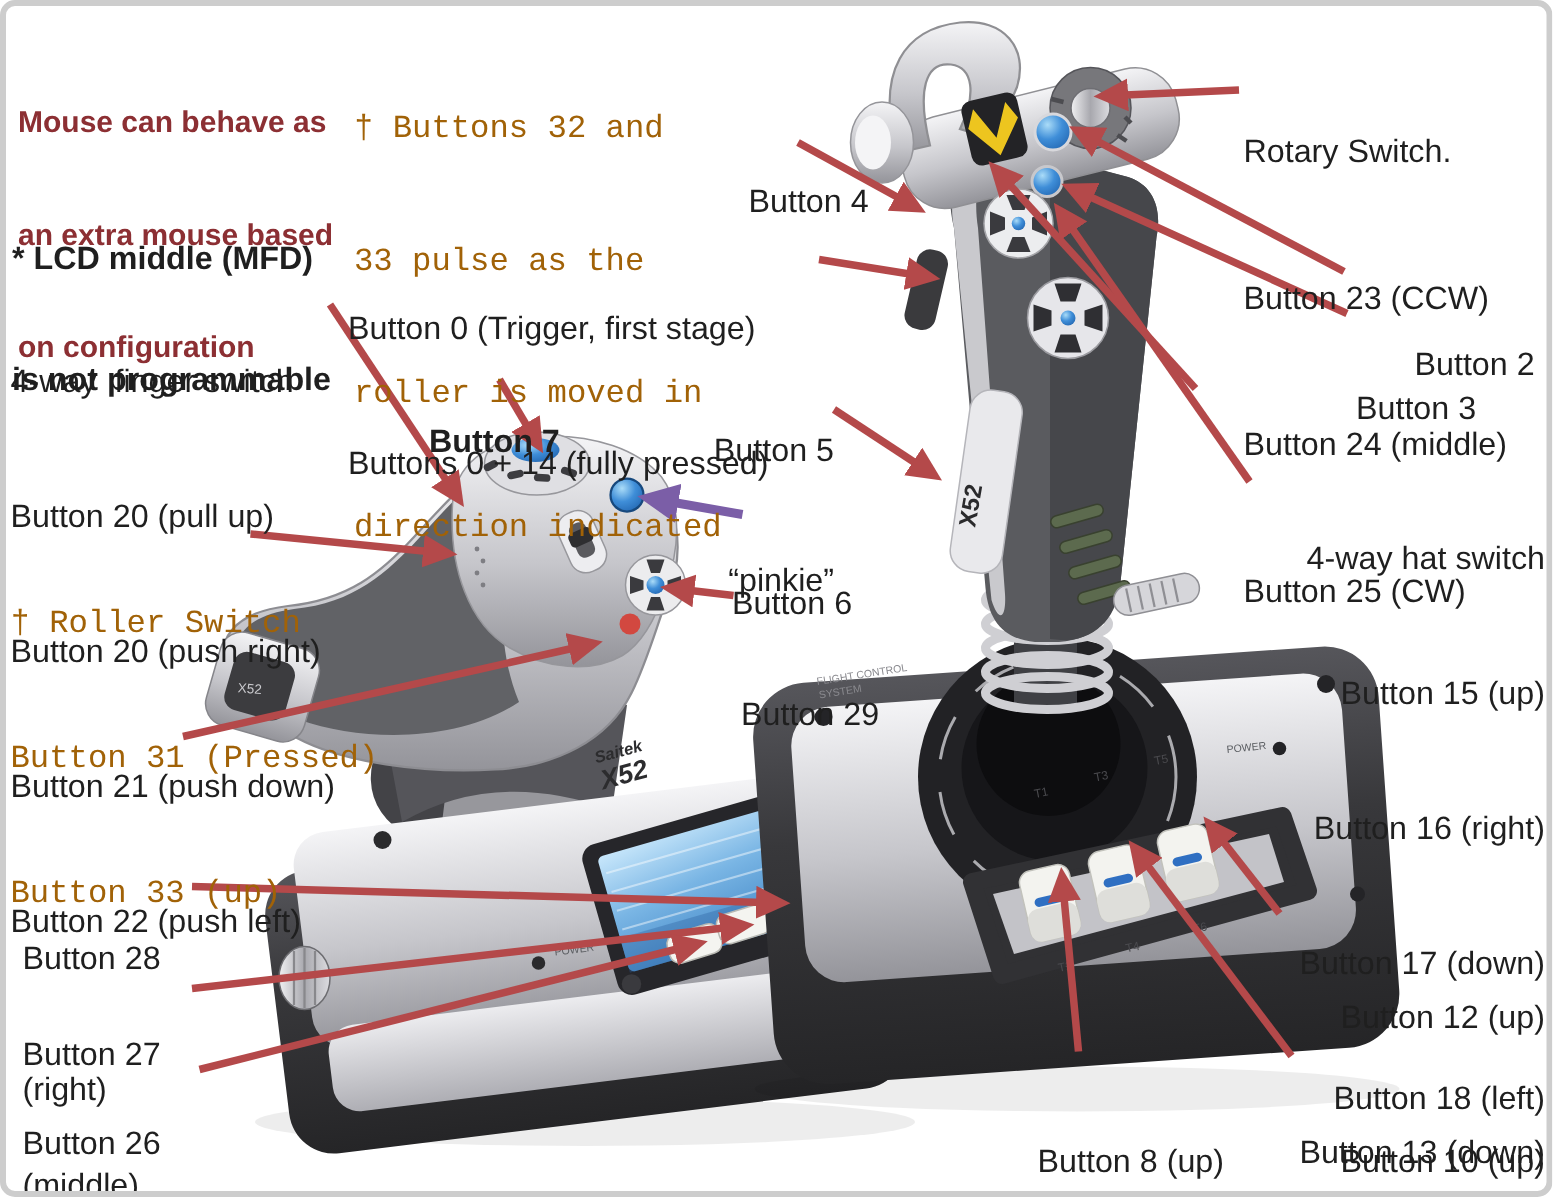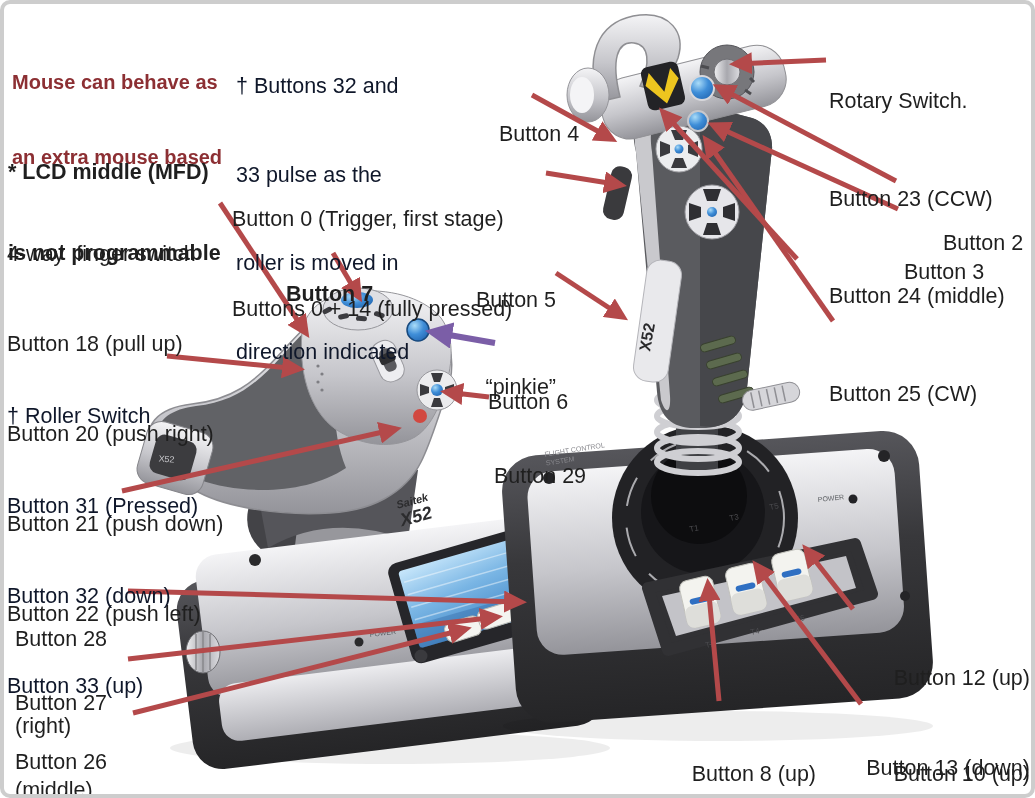--- a/index.html
+++ b/index.html
@@ -3,21 +3,21 @@
 <meta charset="utf-8">
 <style>
   html,body{margin:0;padding:0;background:#fff;}
   body{font-family:"Liberation Sans", sans-serif;}
   .stage{position:relative;width:1035px;height:798px;background:#ffffff;overflow:hidden;}
   .frame{position:absolute;inset:0;border:4px solid #cdcdcd;border-radius:10px;pointer-events:none;z-index:30;}
   .art{position:absolute;left:0;top:0;z-index:1;}
   .lbl{position:absolute;z-index:20;font-size:21.5px;line-height:30px;color:#1f1f1f;white-space:pre;}
   .lbl div{white-space:pre;}
   .maroon{color:#8c2f33;font-weight:bold;font-size:20px;line-height:25px;}
-  .red{color:#0f172a;}
+  .red{color:#a16207;font-family:Liberation Mono, monospace;}
   .bold{font-weight:bold;}
   .ctr{text-align:right;}
   .rt{text-align:right;}
 </style>
 </head>
 <body>
 
 <div class="stage">
 
 <svg class="art" width="1035" height="798" viewBox="0 0 1035 798">
@@ -313,20 +313,21 @@
     <line x1="719" y1="701" x2="708" y2="584" marker-end="url(#ah)"></line>
     <line x1="861" y1="704" x2="756" y2="565" marker-end="url(#ah)"></line>
     <line x1="853" y1="609" x2="806" y2="549" marker-end="url(#ah)"></line>
   </g>
   <line x1="495" y1="343" x2="432" y2="332" stroke="#7b5ea7" stroke-width="6" marker-end="url(#ahp)"></line>
 </svg>
 
 <div class="lbl maroon" style="left:12px;top:20px;">
   <div>Mouse can behave as</div>
   <div>an extra mouse based</div>
+  <div>on configuration</div>
 </div>
 <div class="lbl bold" style="left:8px;top:105px;line-height:27px;">
   <div>* LCD middle (MFD)</div>
   <div>is not programmable</div>
 </div>
 <div class="lbl red" style="left:236px;top:13px;line-height:29.5px;">
   <div>† Buttons 32 and</div>
   <div>33 pulse as the</div>
   <div>roller is moved in</div>
   <div>direction indicated</div>
@@ -343,38 +344,44 @@
 <div class="lbl" style="left:232px;top:144px;">
   <div>Button 0 (Trigger, first stage)</div>
   <div>Buttons 0 + 14 (fully pressed)</div>
 </div>
 <div class="lbl" style="left:902px;top:168px;margin-left:41px;">
   <div>Button 2</div>
 </div>
 <div class="lbl" style="left:904px;top:197px;">
   <div>Button 3</div>
 </div>
+<div class="lbl ctr" style="left:812px;top:297px;width:218px;">
+  <div>4-way hat switch</div>
+  <div>Button 15 (up)</div>
+  <div>Button 16 (right)</div>
+  <div>Button 17 (down)</div>
+  <div>Button 18 (left)</div>
+</div>
 <div class="lbl" style="left:7px;top:179px;">
   <div>4-way  finger switch</div>
-  <div>Button 18 (pull up)</div>
+  <div>Button 20 (pull up)</div>
   <div>Button 20 (push right)</div>
   <div>Button 21 (push down)</div>
   <div>Button 22 (push left)</div>
 </div>
 <div class="lbl" style="left:286px;top:219px;font-weight:bold;">
   <div>Button 7</div>
 </div>
 <div class="lbl ctr" style="left:424px;top:228px;width:132px;line-height:29px;">
   <div>Button 5</div>
   <div>“pinkie”</div>
 </div>
 <div class="lbl red" style="left:7px;top:341px;">
   <div>† Roller Switch</div>
   <div>Button 31 (Pressed)</div>
-  <div>Button 32 (down)</div>
   <div>Button 33 (up)</div>
 </div>
 <div class="lbl" style="left:488px;top:327px;">
   <div>Button 6</div>
 </div>
 <div class="lbl" style="left:494px;top:401px;">
   <div>Button 29</div>
 </div>
 <div class="lbl" style="left:15px;top:567px;line-height:29px;">
   <div>Button 28</div>

